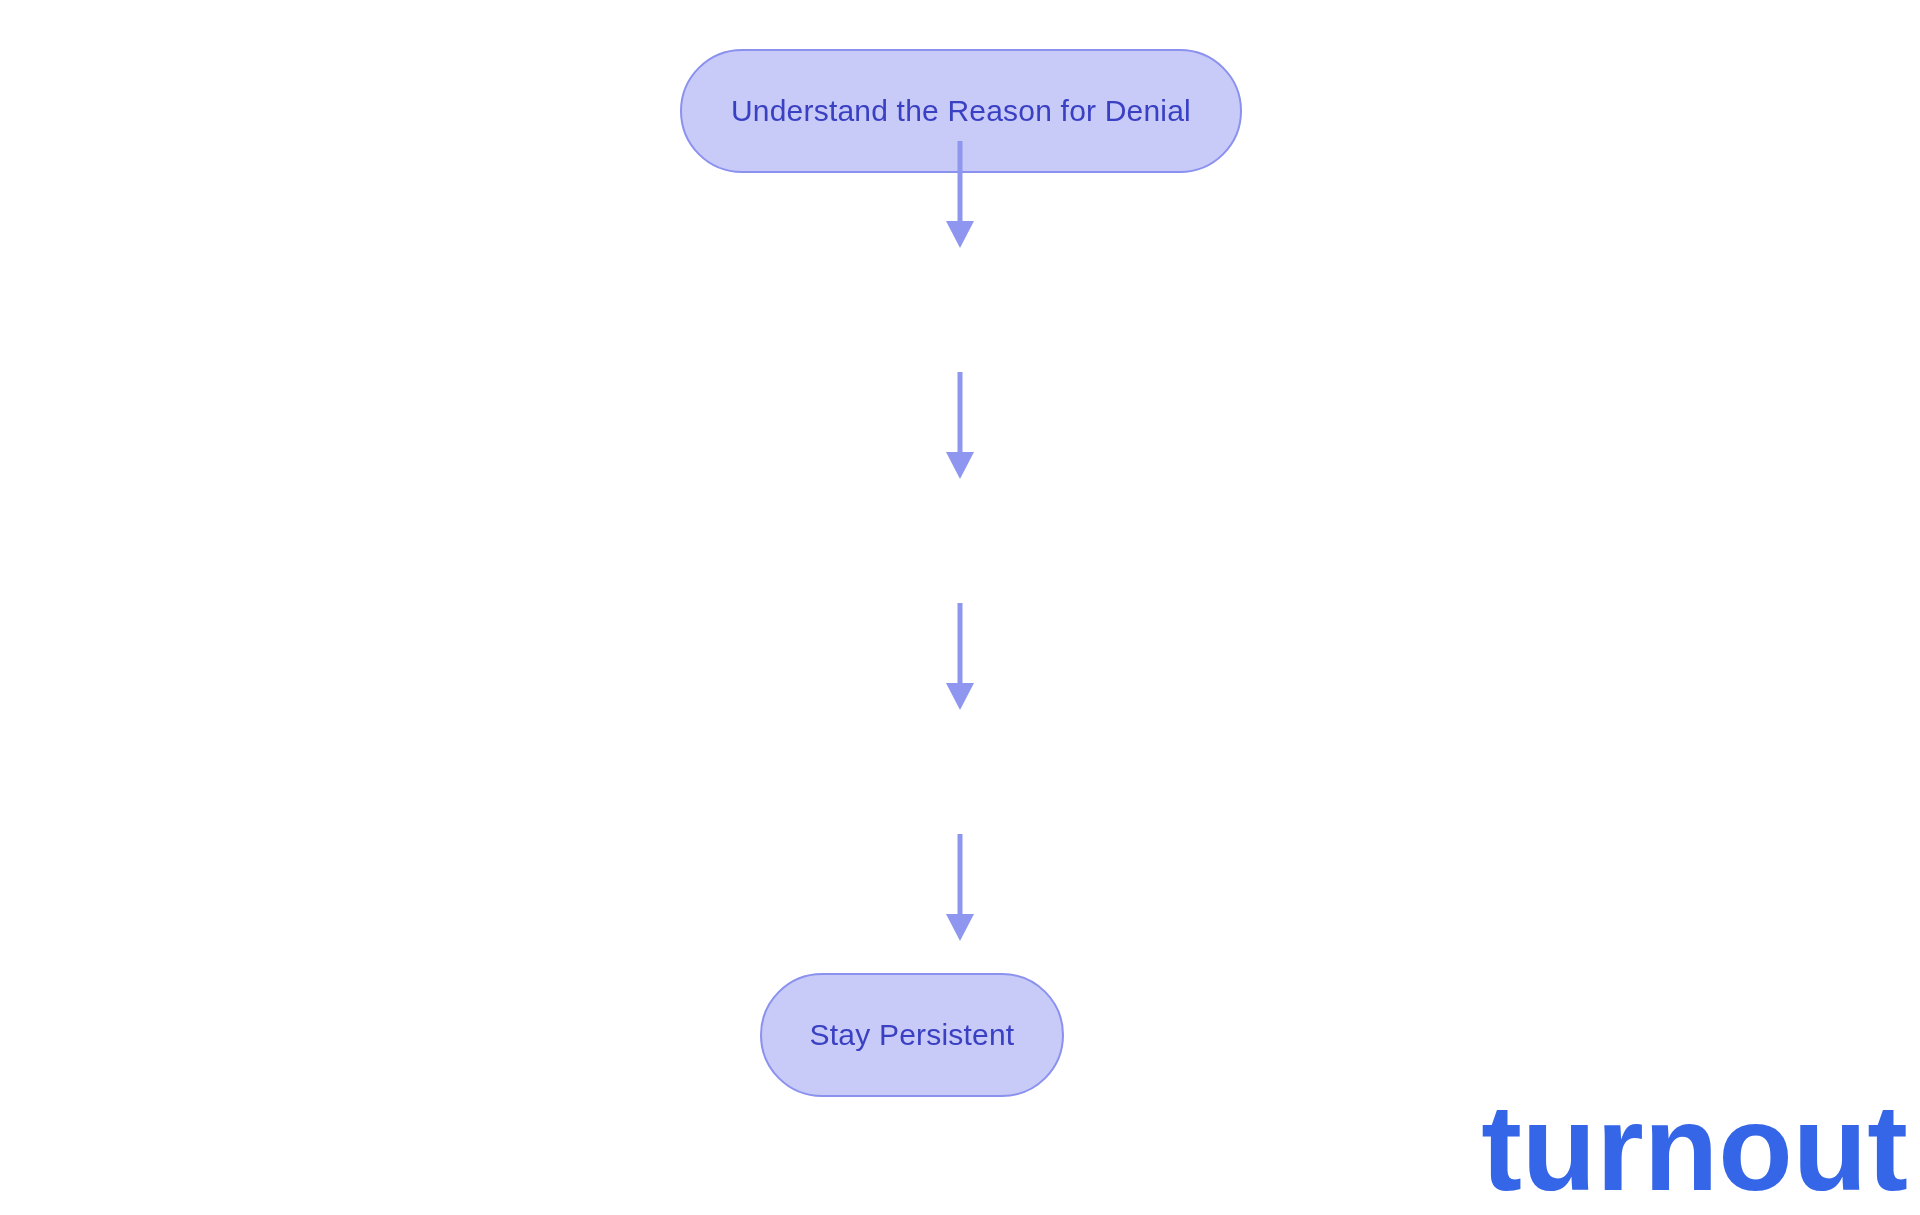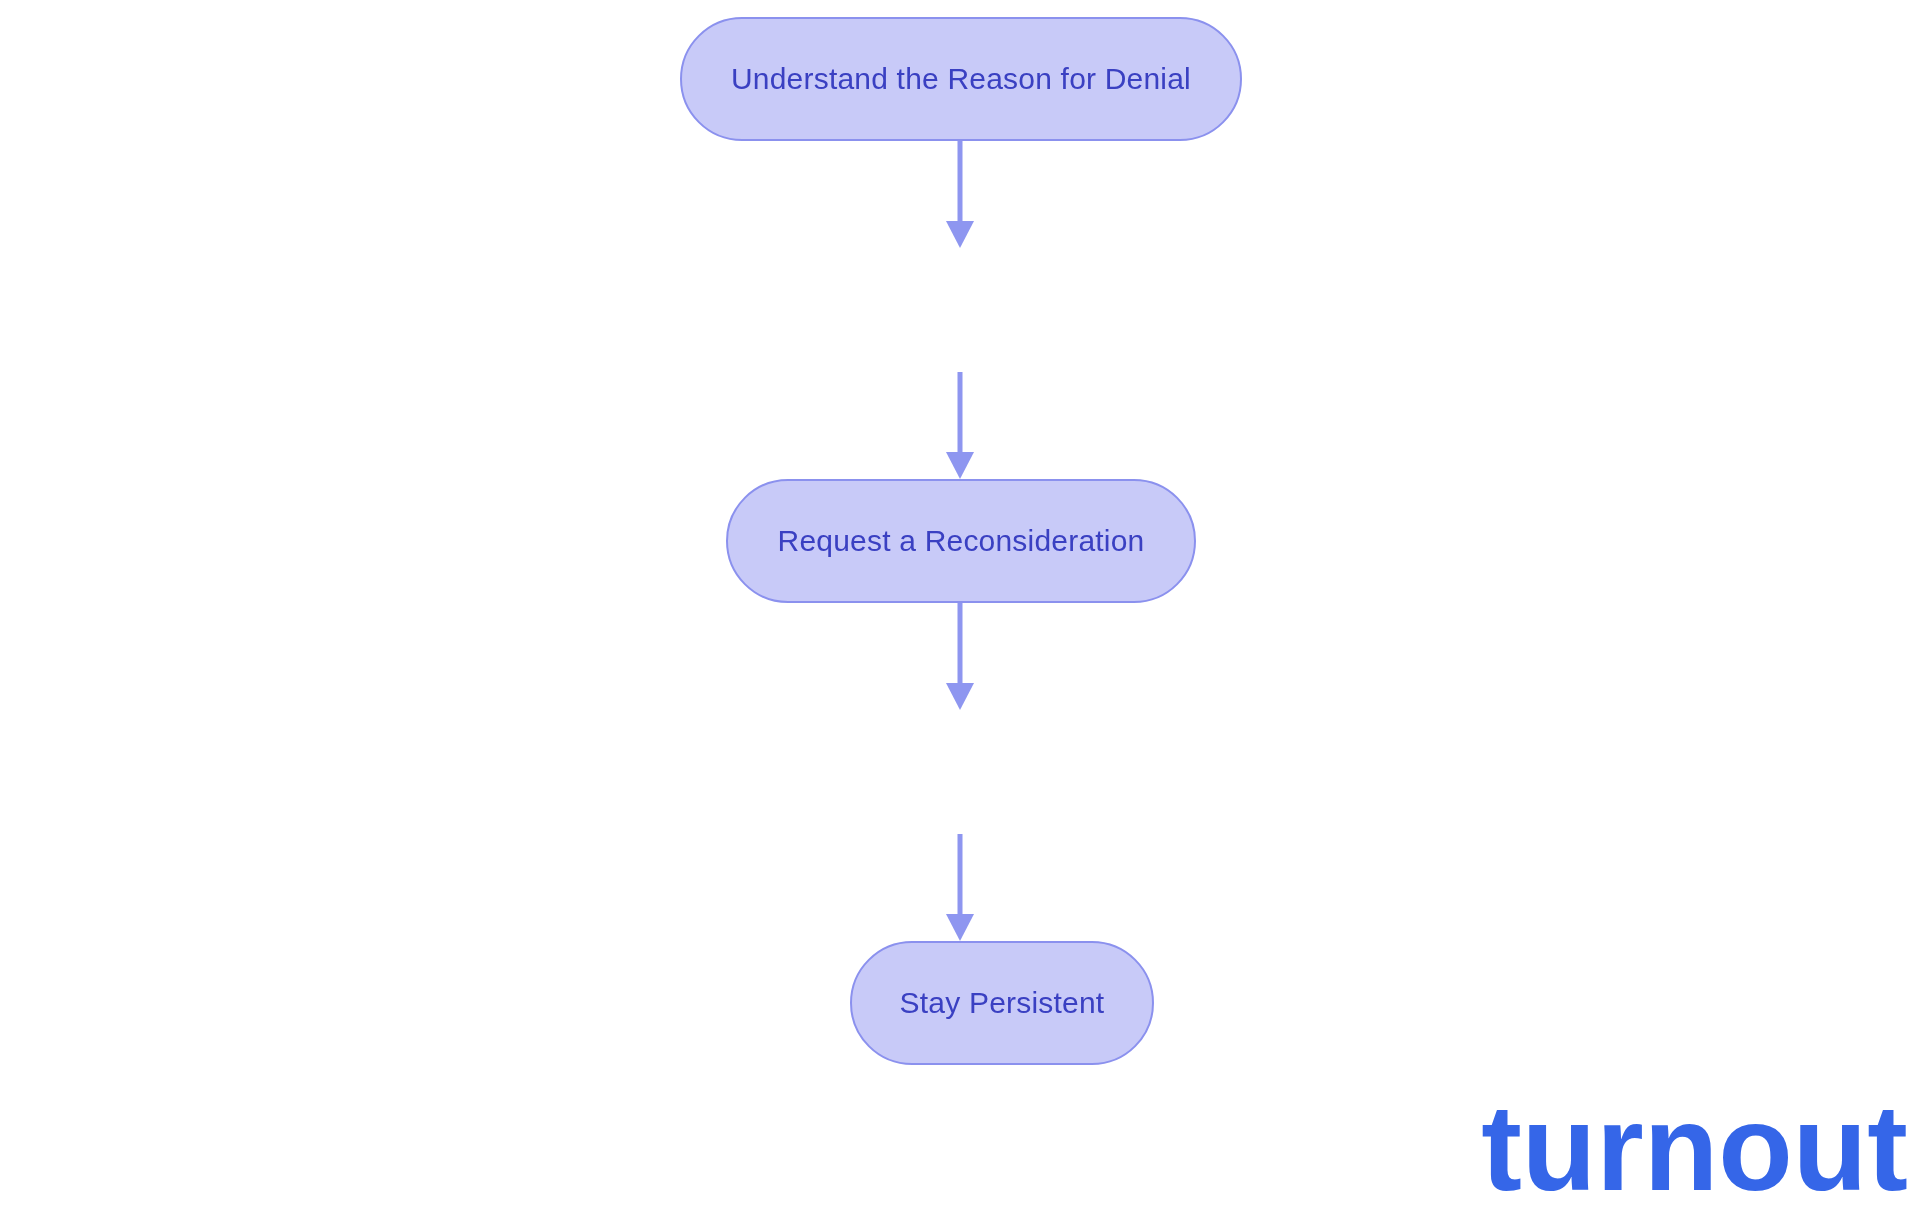--- a/index.html
+++ b/index.html
@@ -25,20 +25,21 @@
     background: var(--node-fill, #c8caf8);
     border: 2px solid var(--node-border, #8b91ee);
     box-sizing: border-box;
     display: flex;
     align-items: center;
     justify-content: center;
     color: var(--node-text, #3a40c2);
     font-size: 30px;
     letter-spacing: 0.2px;
     white-space: nowrap;
+    margin-top: 32px;
   }
   .flow-arrow {
     position: absolute;
     left: 960px;
     transform: translateX(-50%);
     width: 28px;
     height: 107px;
   }
   .flow-arrow .stem {
     position: absolute;
@@ -84,34 +85,31 @@
     <div class="stem"></div>
     <div class="head"></div>
   </div>
 
 
   <div class="flow-arrow" style="top:372px;">
     <div class="stem"></div>
     <div class="head"></div>
   </div>
 
-  <div class="flow-node" style="left:726px; top:479px; width:470px;">
-    <span>Request a Reconsideration</span>
-  </div>
 
   <div class="flow-arrow" style="top:603px;">
     <div class="stem"></div>
     <div class="head"></div>
   </div>
 
 
   <div class="flow-arrow" style="top:834px;">
     <div class="stem"></div>
     <div class="head"></div>
   </div>
 
-  <div class="flow-node" style="left:850px; top:941px; width:304px;">
+  <div class="flow-node" style="left:760px; top:941px; width:304px;">
     <span>Stay Persistent</span>
   </div>
 
   <div class="logo">turnout</div>
 
 </div>
 
 </body></html>

